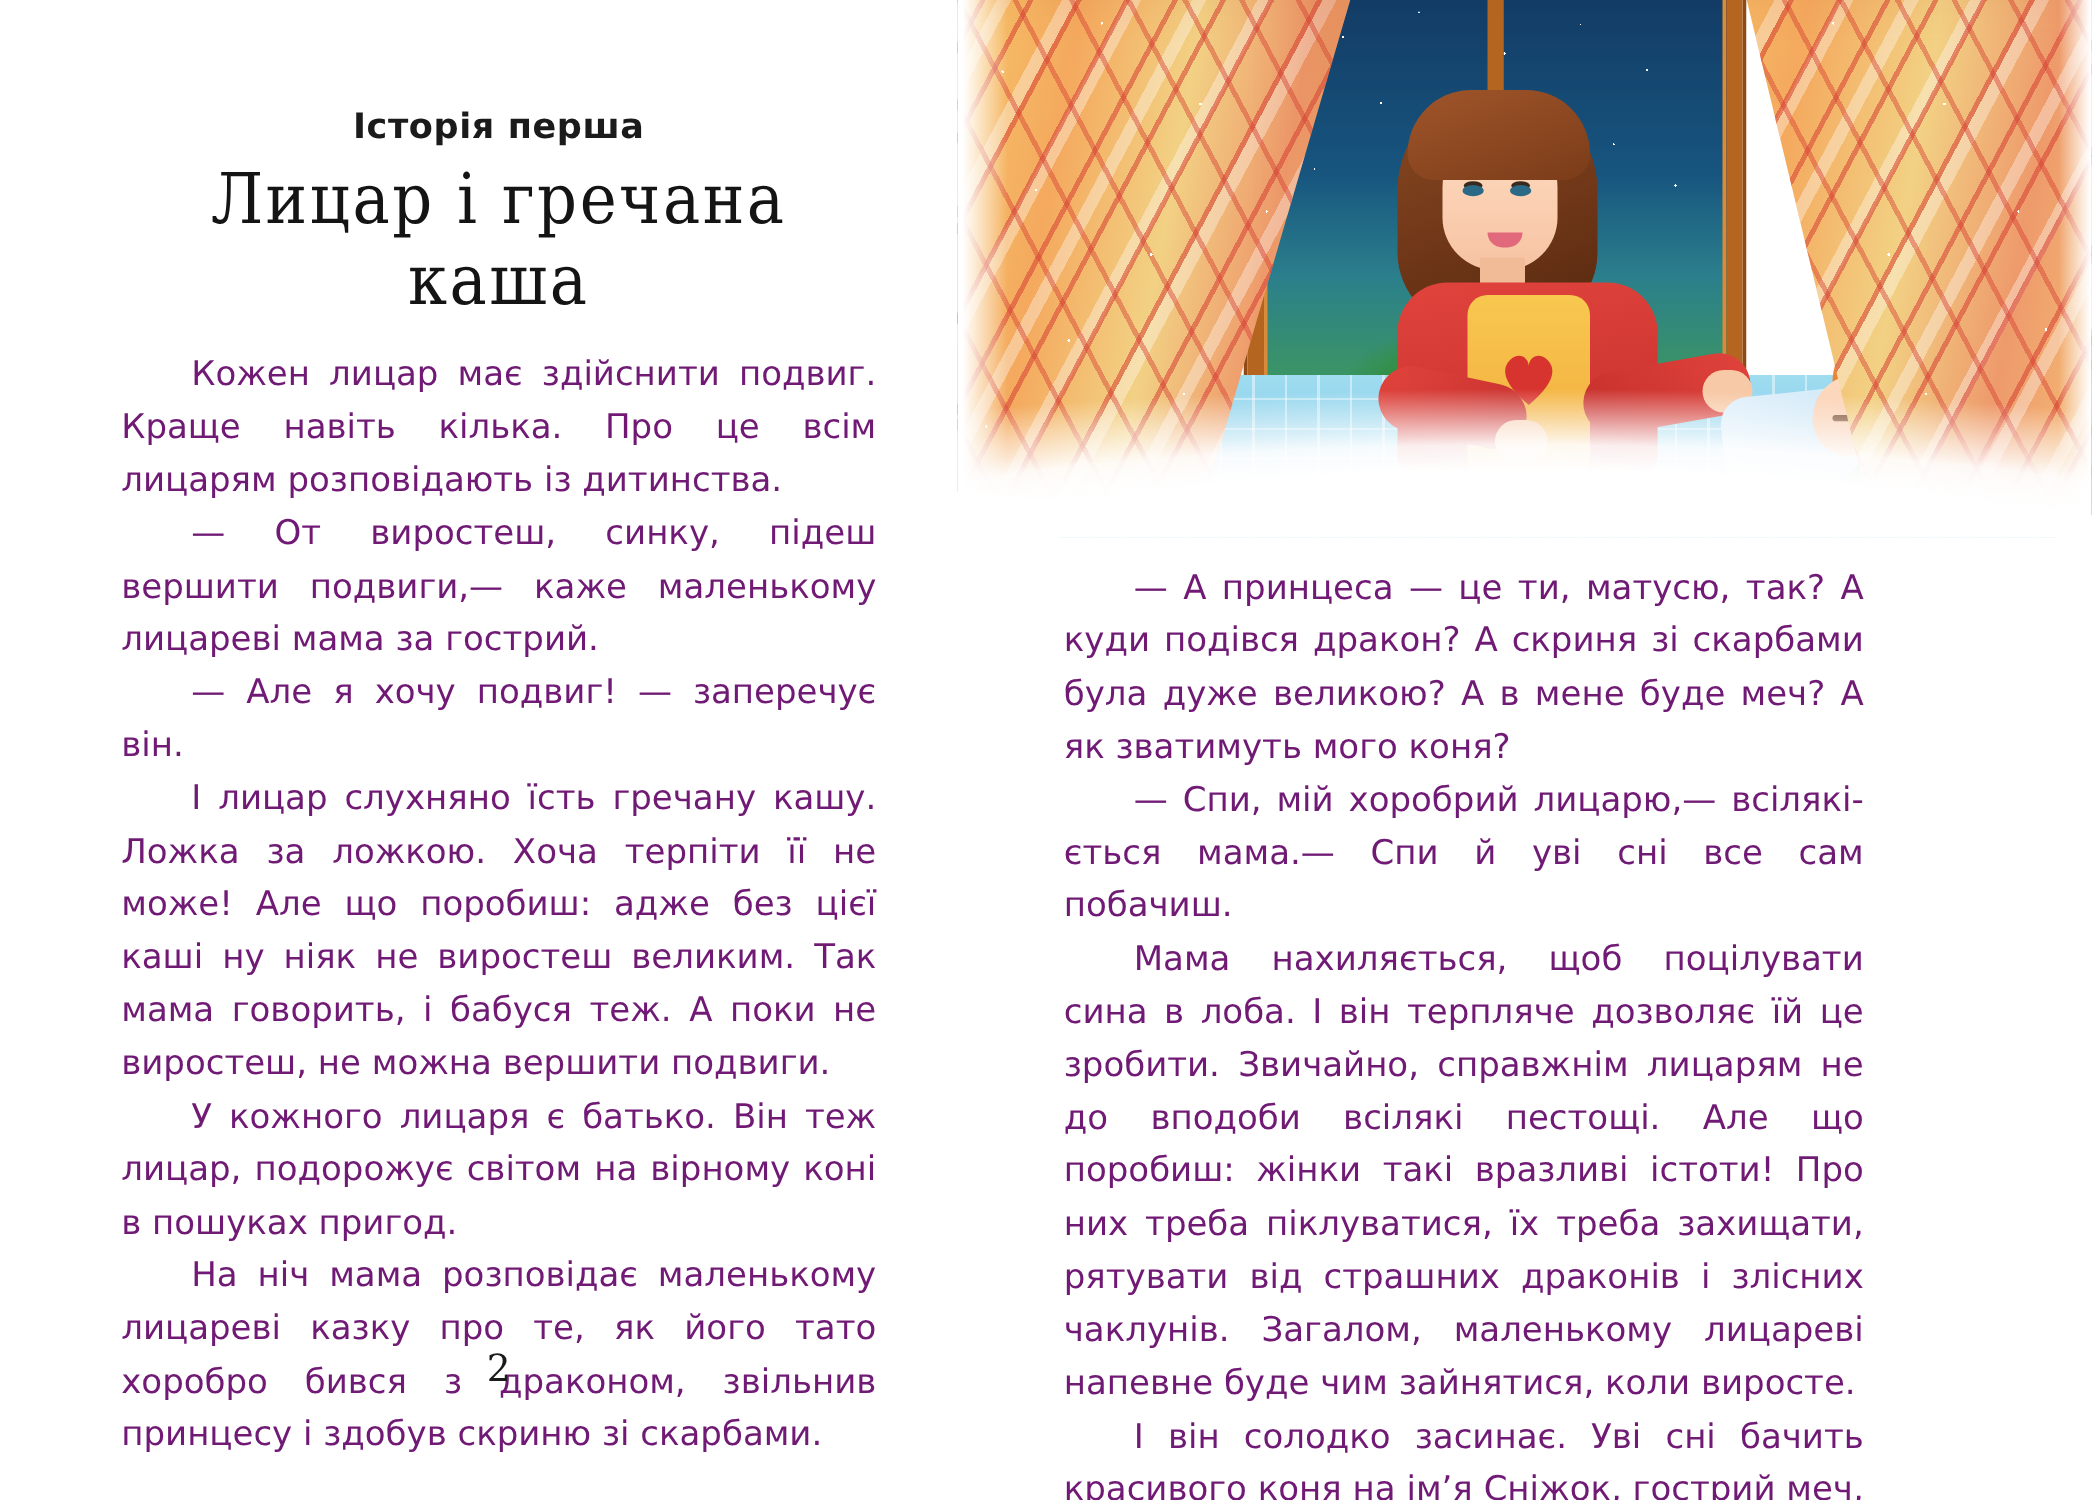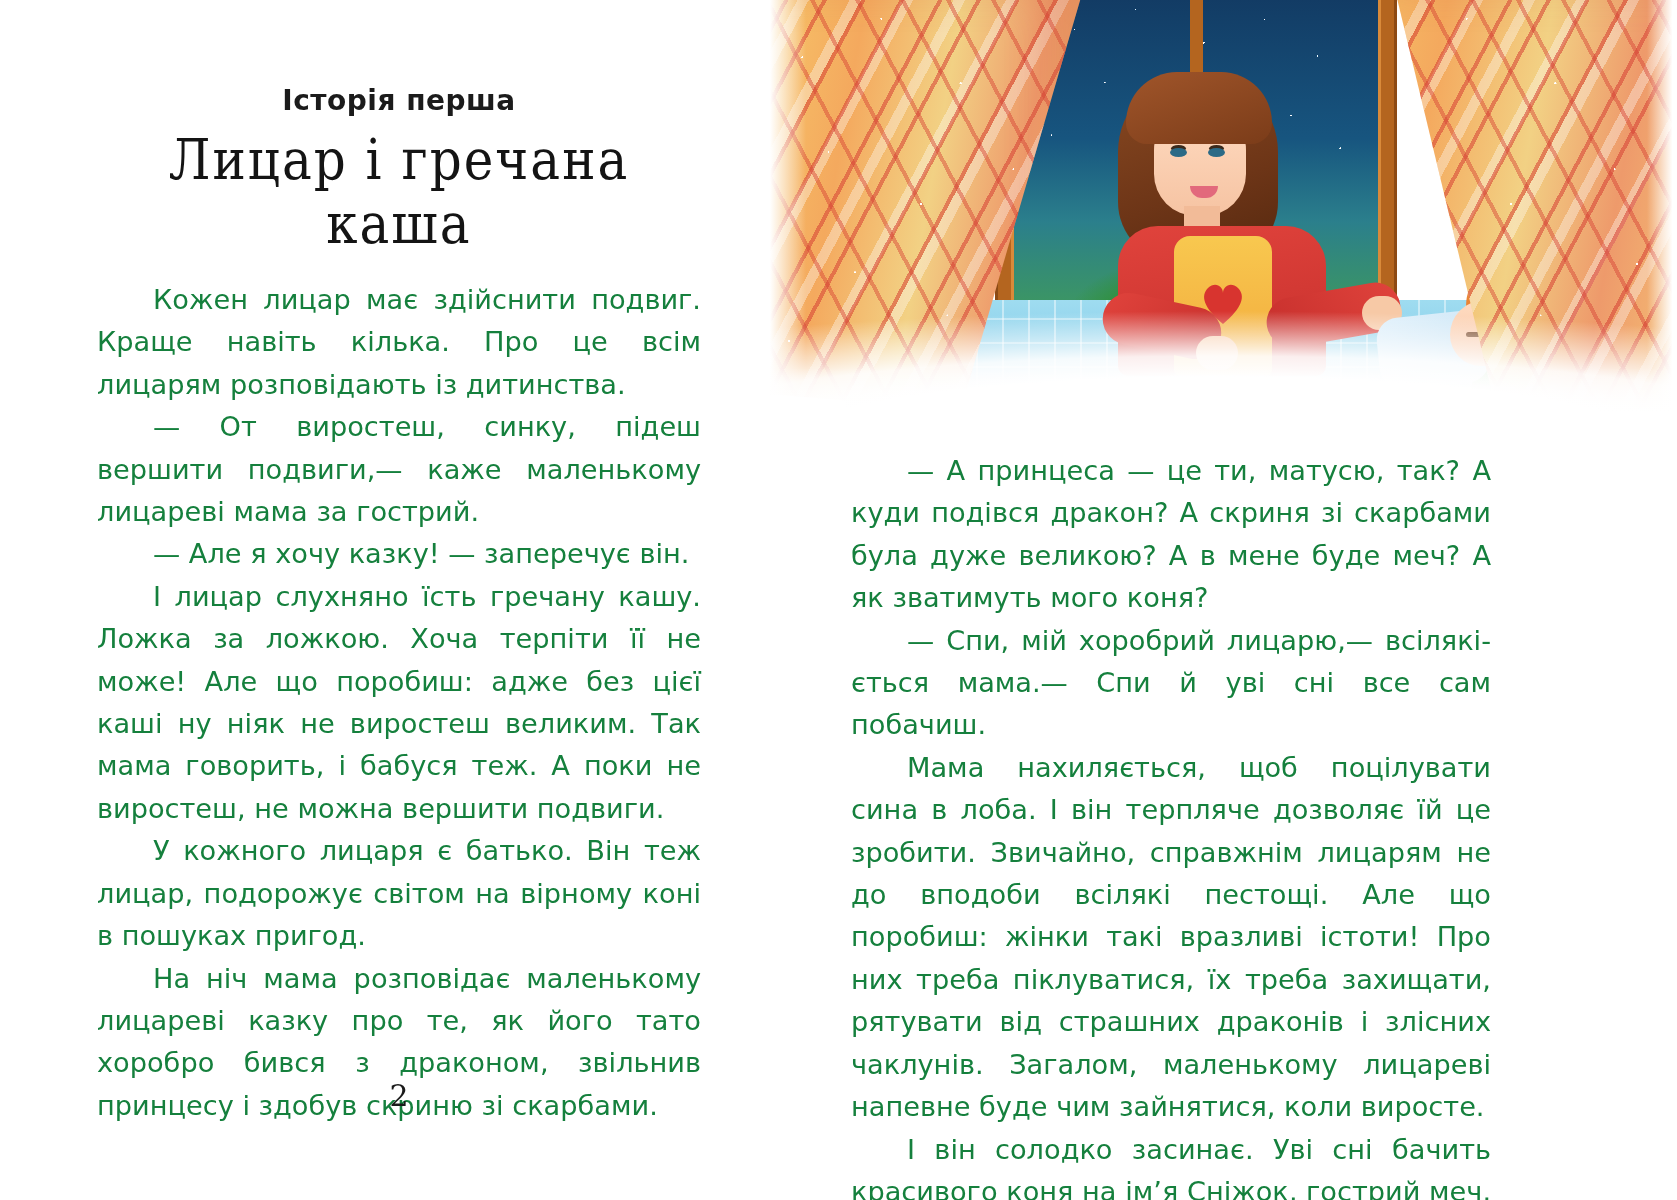--- a/index.html
+++ b/index.html
@@ -51,21 +51,21 @@
     letter-spacing: 2px;
     font-family: "DejaVu Serif", "Liberation Serif", serif;
     font-weight: normal;
     transform: scaleY(1.12);
     transform-origin: center top;
   }
 
   .para {
     font-size: 27.2px;
     line-height: 42.4px;
-    color: #15803d;
+    color: #701a75;
     text-align: justify;
     text-justify: inter-word;
     margin: 0;
     text-indent: 56px;
     hyphens: manual;
   }
   .para + .para { margin-top: 0; }
   .para.last-line-natural { text-align-last: left; }
 
   
@@ -354,21 +354,21 @@
 
 <div class="spread">
 
   <div class="page page-left">
     <div class="left-body">
       <div class="kicker">Історія перша</div>
       <div class="story-title">Лицар і гречана каша</div>
 
       <p class="para">Кожен лицар має здійснити подвиг. Краще навіть кілька. Про це всім лицарям розповіда­ють із дитинства.</p>
       <p class="para">— От виростеш, синку, підеш вершити подвиги,— каже маленькому лицареві мама за гострий.</p>
-      <p class="para last-line-natural">— Але я хочу казку! — заперечує він.</p>
+      <p class="para last-line-natural">— Але я хочу подвиг! — заперечує він.</p>
       <p class="para">І лицар слухняно їсть гречану кашу. Лож­ка за ложкою. Хоча терпіти її не може! Але що поробиш: адже без цієї каші ну ніяк не ви­ростеш великим. Так мама говорить, і бабуся теж. А поки не виростеш, не можна вершити подвиги.</p>
       <p class="para">У кожного лицаря є батько. Він теж лицар, подорожує світом на вірному коні в пошуках пригод.</p>
       <p class="para">На ніч мама розповідає маленькому ли­цареві казку про те, як його тато хоробро бився з драконом, звільнив принцесу і здобув скриню зі скарбами.</p>
     </div>
     <div class="folio folio-left">2</div>
   </div>
 
   <div class="page page-right">
 
     <div class="illus">

